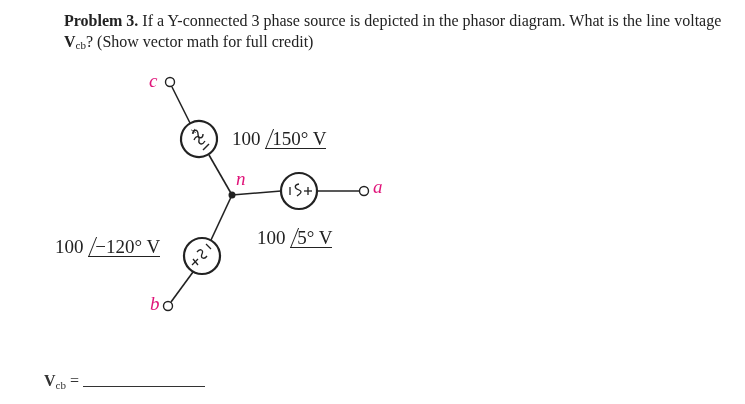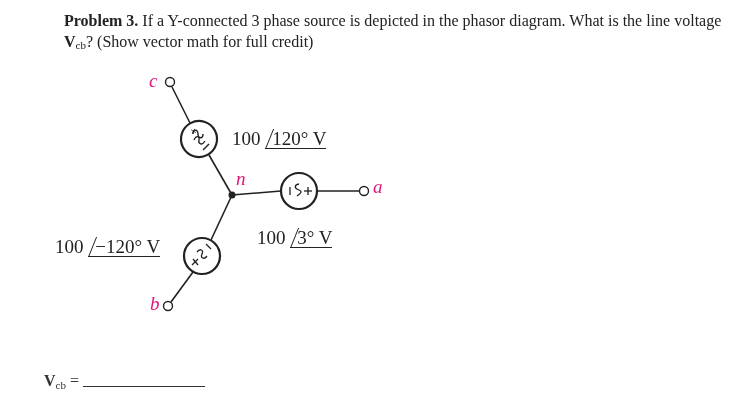--- a/index.html
+++ b/index.html
@@ -135,25 +135,25 @@
   <path d="M 194 140 c 2 -5 6 -4 5 0 c -1 4 3 6 6 1" fill="none" stroke="#222" stroke-width="1.3"></path>
 </svg>
 
 <span class="term" style="left:149px; top:70px;">c</span>
 <span class="term" style="left:236px; top:168px;">n</span>
 <span class="term" style="left:373px; top:176px;">a</span>
 <span class="term" style="left:150px; top:293px;">b</span>
 
 <span class="lbl" style="left:232px; top:128px;">
   <span>100</span>
-  <span class="angle">120° V</span>
+  <span class="angle">150° V</span>
 </span>
 <span class="lbl" style="left:257px; top:227px;">
   <span>100</span>
-  <span class="angle">3° V</span>
+  <span class="angle">5° V</span>
 </span>
 <span class="lbl" style="left:55px; top:236px;text-align:center;">
   <span>100</span>
   <span class="angle">−120° V</span>
 </span>
 
 <div class="answer">
   <span class="V">V</span><span class="sub">cb</span><span> =</span><span class="blank"></span>
 </div>
 

